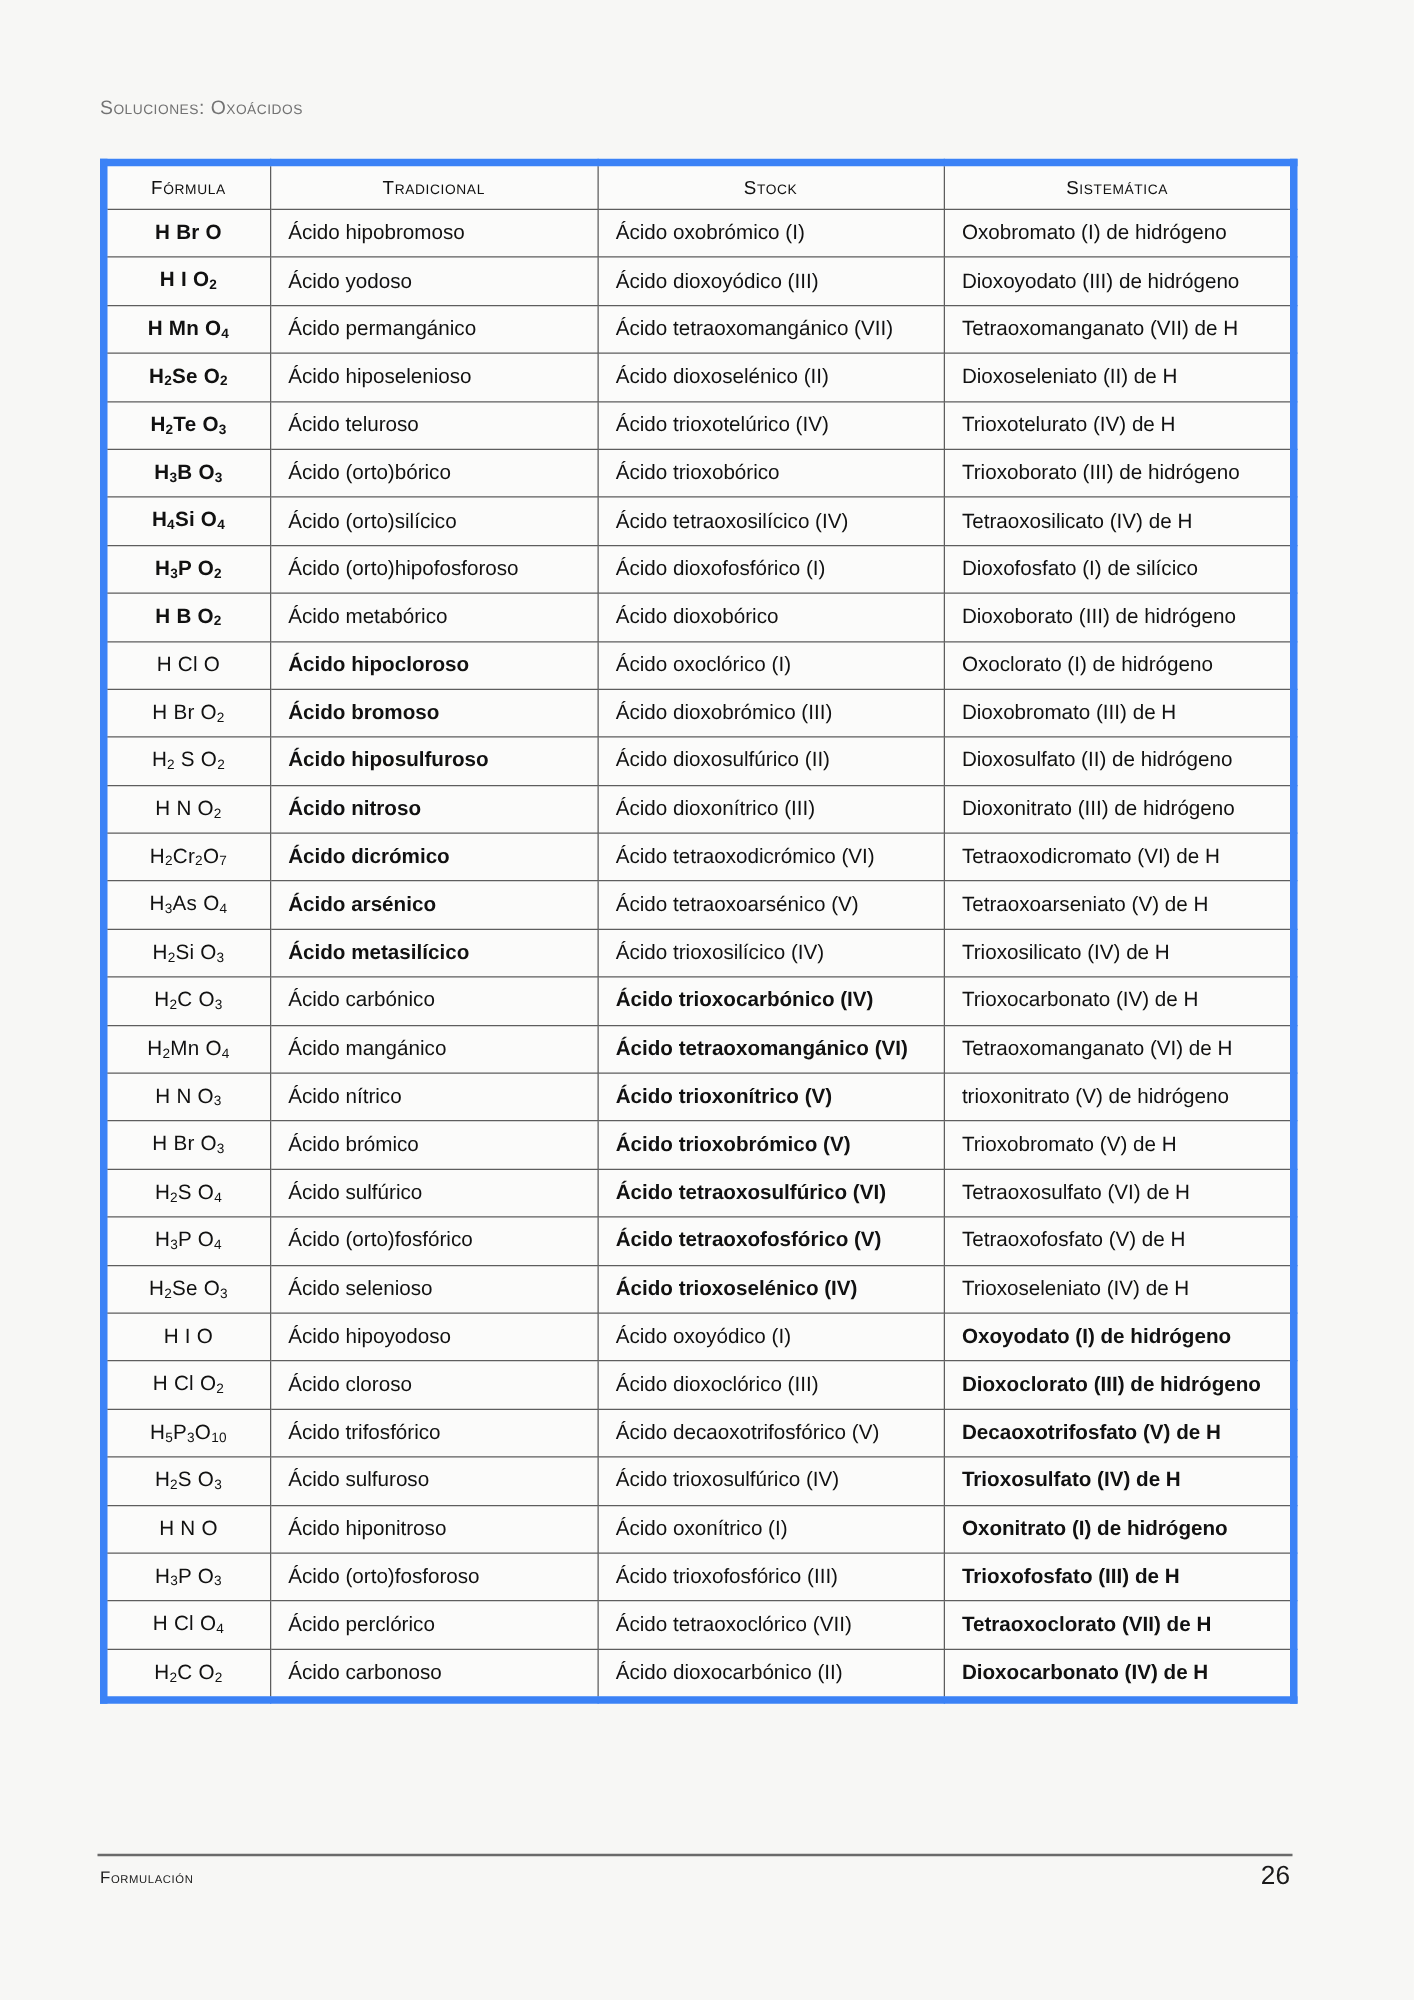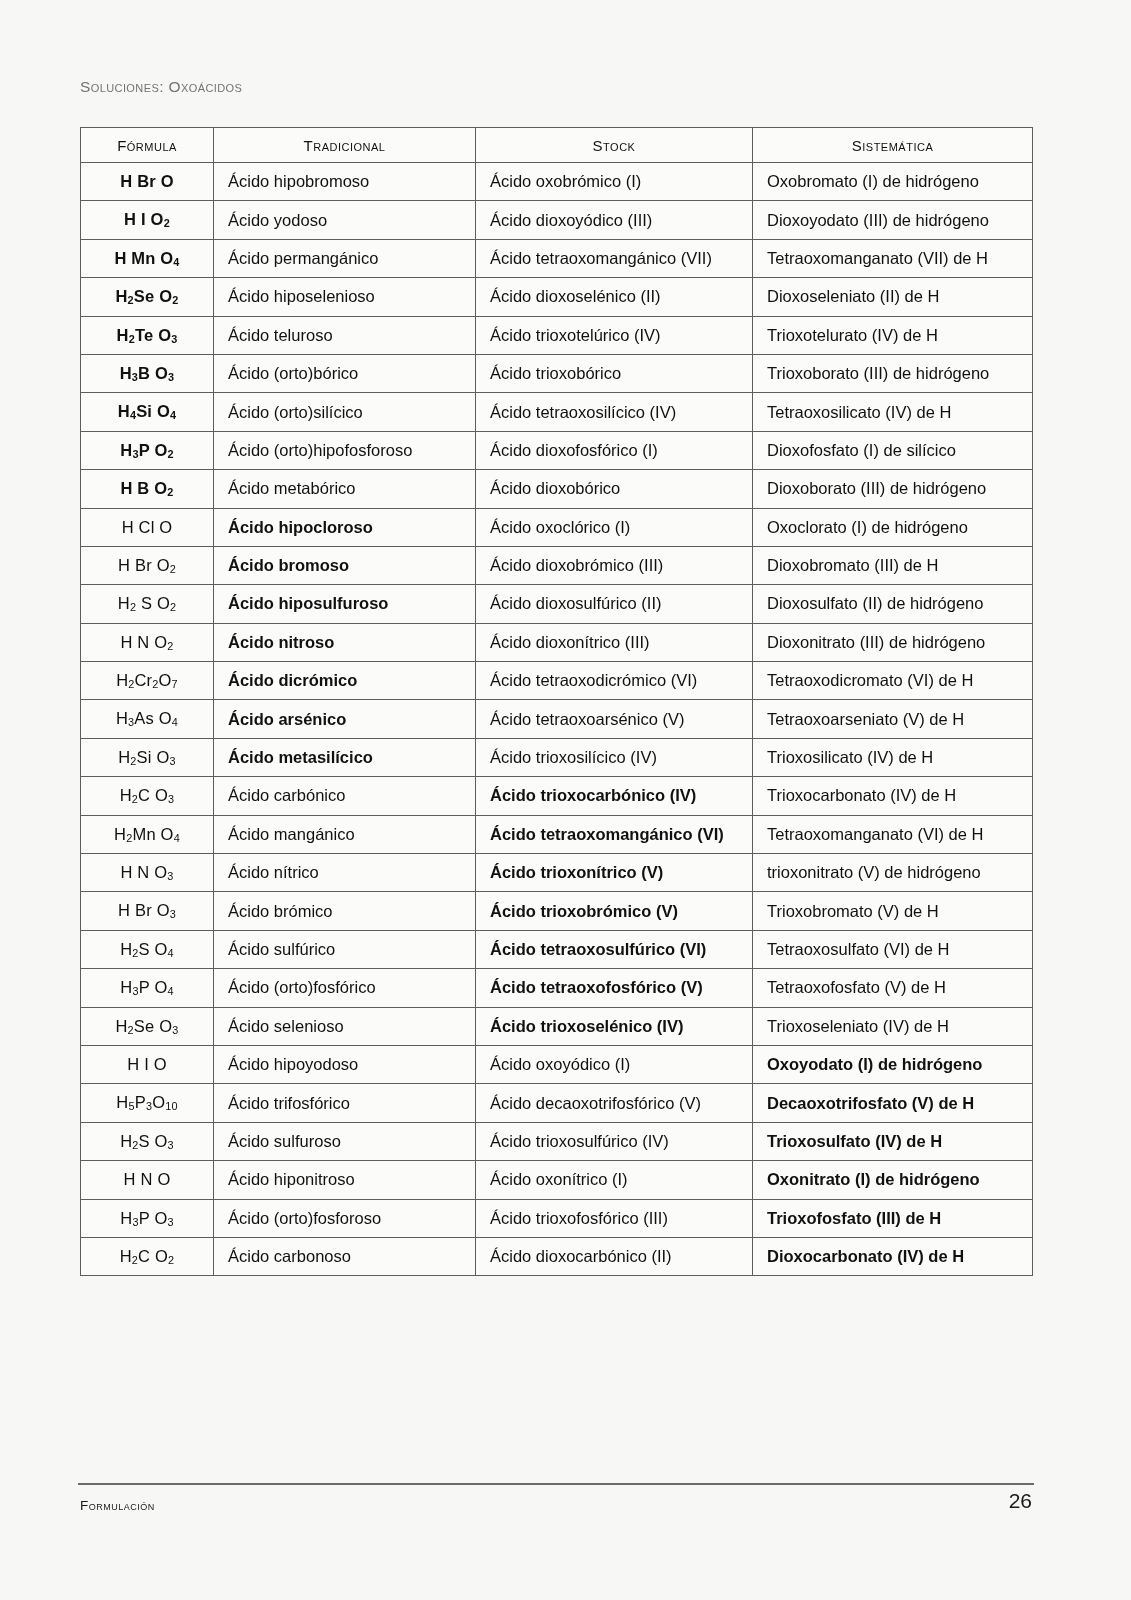--- a/index.html
+++ b/index.html
@@ -78,39 +78,39 @@
     white-space: nowrap;
   }
   td.formula sub {
     font-size: 0.66em;
     vertical-align: -0.22em;
   }
   td.name { text-align: left; }
   .bold { font-weight: bold; }
 
   
-  table.grid { border: 1px solid #3b82f6; }
+  table.grid { border: 6px solid #3b82f6; }
 
   
   .footer-rule {
     position: absolute;
     left: 78px;
     top: 1483px;
     width: 956px;
     height: 2px;
     background: #6a6a6a;
   }
   .footer {
     position: absolute;
     left: 80px;
     top: 1489px;
     width: 952px;
     display: flex;
     justify-content: space-between;
-    align-items: flex-end;
+    align-items: center;
     font-size: 13.5px;
     color: #1a1a1a;
   }
   .footer .label {
     font-variant: small-caps;
     letter-spacing: 0.5px;
   }
   .footer .pageno { font-size: 21px; }
 </style>
 </head>
@@ -277,20 +277,26 @@
             <td class="name bold">Ácido trioxoselénico (IV)</td>
             <td class="name">Trioxoseleniato (IV) de H</td>
           </tr>
           <tr>
             <td class="formula">H I O</td>
             <td class="name">Ácido hipoyodoso</td>
             <td class="name">Ácido oxoyódico (I)</td>
             <td class="name bold">Oxoyodato (I) de hidrógeno</td>
           </tr>
           <tr>
+            <td class="formula">H Cl O<sub>2</sub></td>
+            <td class="name">Ácido cloroso</td>
+            <td class="name">Ácido dioxoclórico (III)</td>
+            <td class="name bold">Dioxoclorato (III) de hidrógeno</td>
+          </tr>
+          <tr>
             <td class="formula">H<sub>5</sub>P<sub>3</sub>O<sub>10</sub></td>
             <td class="name">Ácido trifosfórico</td>
             <td class="name">Ácido decaoxotrifosfórico (V)</td>
             <td class="name bold">Decaoxotrifosfato (V) de H</td>
           </tr>
           <tr>
             <td class="formula">H<sub>2</sub>S O<sub>3</sub></td>
             <td class="name">Ácido sulfuroso</td>
             <td class="name">Ácido trioxosulfúrico (IV)</td>
             <td class="name bold">Trioxosulfato (IV) de H</td>
@@ -301,20 +307,26 @@
             <td class="name">Ácido oxonítrico (I)</td>
             <td class="name bold">Oxonitrato (I) de hidrógeno</td>
           </tr>
           <tr>
             <td class="formula">H<sub>3</sub>P O<sub>3</sub></td>
             <td class="name">Ácido (orto)fosforoso</td>
             <td class="name">Ácido trioxofosfórico (III)</td>
             <td class="name bold">Trioxofosfato (III) de H</td>
           </tr>
           <tr>
+            <td class="formula">H Cl O<sub>4</sub></td>
+            <td class="name">Ácido perclórico</td>
+            <td class="name">Ácido tetraoxoclórico (VII)</td>
+            <td class="name bold">Tetraoxoclorato (VII) de H</td>
+          </tr>
+          <tr>
             <td class="formula">H<sub>2</sub>C O<sub>2</sub></td>
             <td class="name">Ácido carbonoso</td>
             <td class="name">Ácido dioxocarbónico (II)</td>
             <td class="name bold">Dioxocarbonato (IV) de H</td>
           </tr>
         </tbody>
     </table>
   </div>
 
   <div class="footer-rule"></div>

